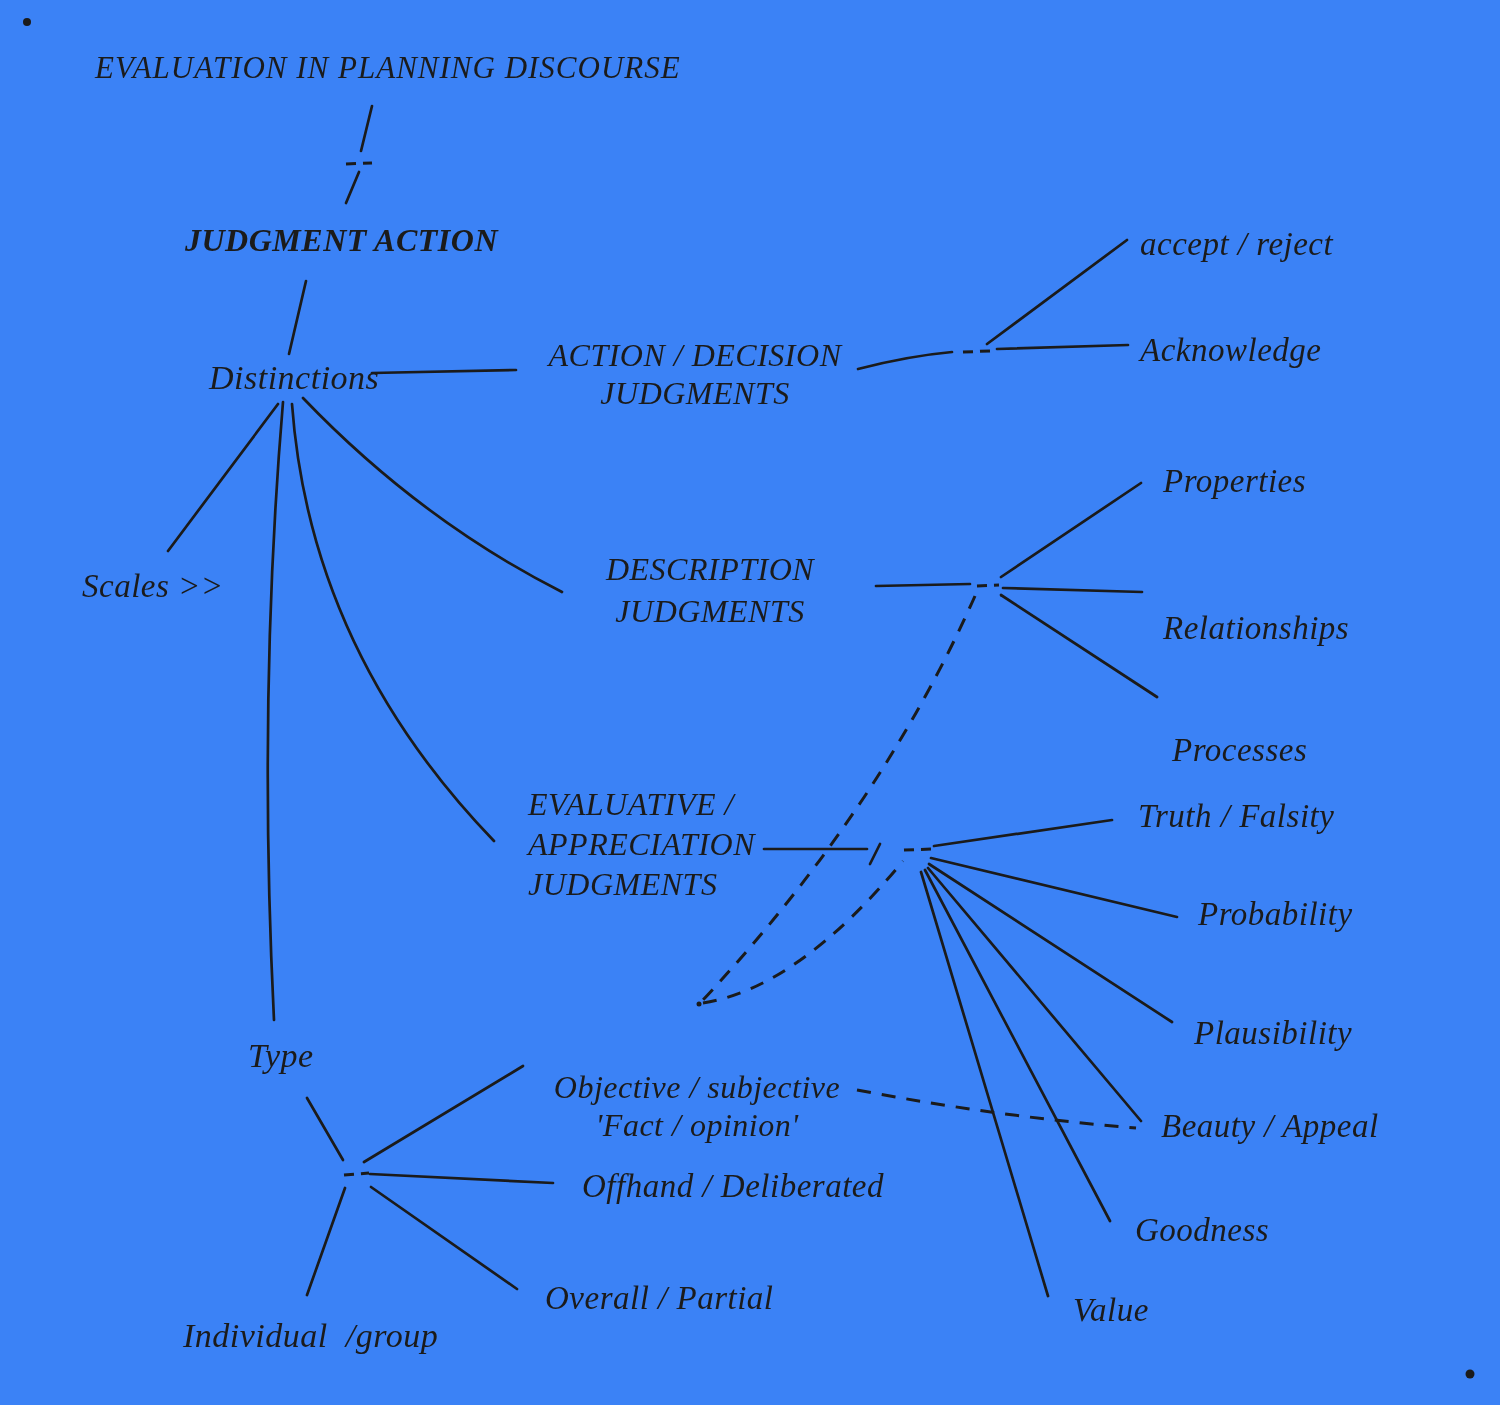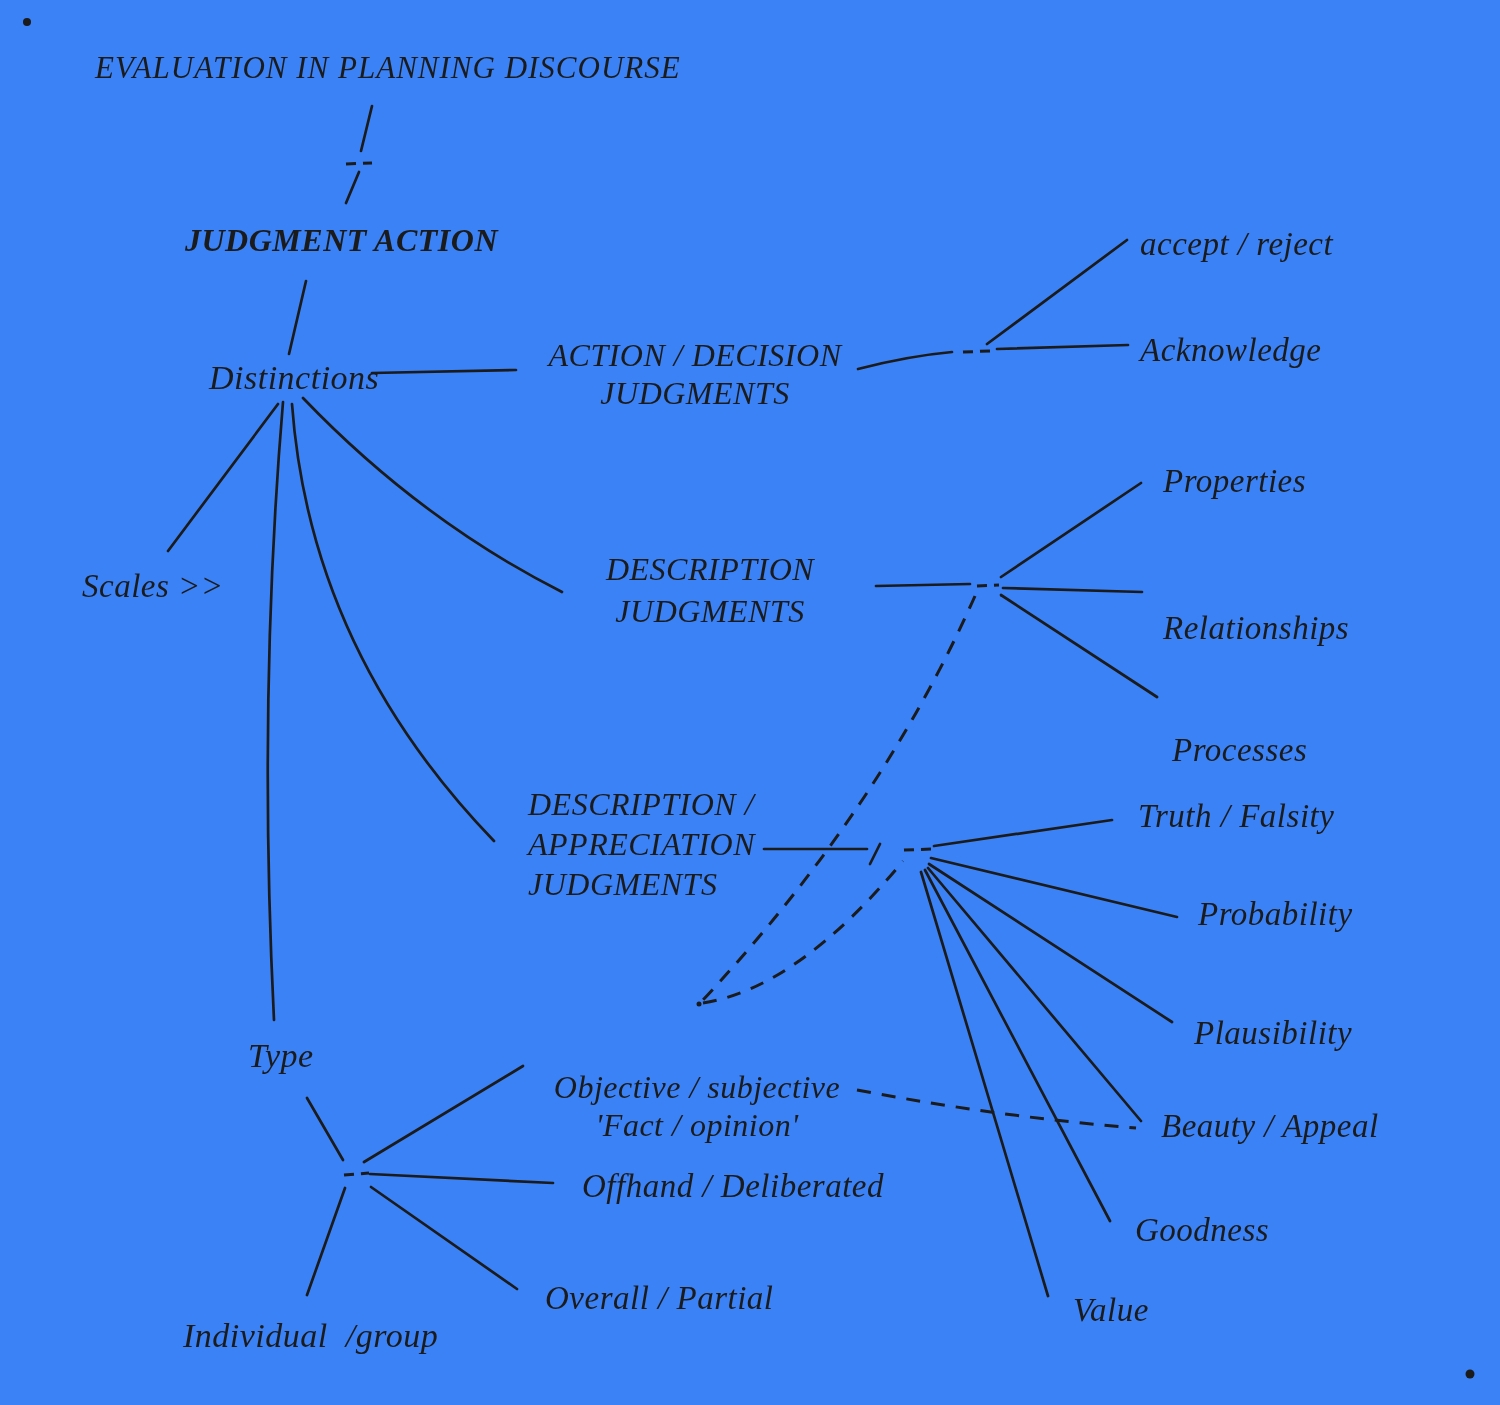--- a/index.html
+++ b/index.html
@@ -117,21 +117,21 @@
 
   <div class="label block blk-description" style="left:585px; top:548px;">
     <span>DESCRIPTION</span>
     <span>JUDGMENTS</span>
   </div>
   <div class="label" style="left:1163px; top:463px;">Properties</div>
   <div class="label" style="left:1163px; top:576px;margin-top:34px;">Relationships</div>
   <div class="label" style="left:1172px; top:684px;margin-top:48px;">Processes</div>
 
   <div class="label block blk-evaluative" style="left:528px; top:784px;">
-    <span>DESCRIPTION /</span>
+    <span>EVALUATIVE /</span>
     <span>APPRECIATION</span>
     <span>JUDGMENTS</span>
   </div>
   <div class="label" style="left:1138px; top:798px;text-align:center;">Truth / Falsity</div>
   <div class="label" style="left:1198px; top:896px;">Probability</div>
   <div class="label" style="left:1194px; top:1003px;margin-top:12px;">Plausibility</div>
   <div class="label" style="left:1161px; top:1108px;">Beauty / Appeal</div>
   <div class="label" style="left:1135px; top:1212px;">Goodness</div>
   <div class="label" style="left:1073px; top:1292px;">Value</div>
 

